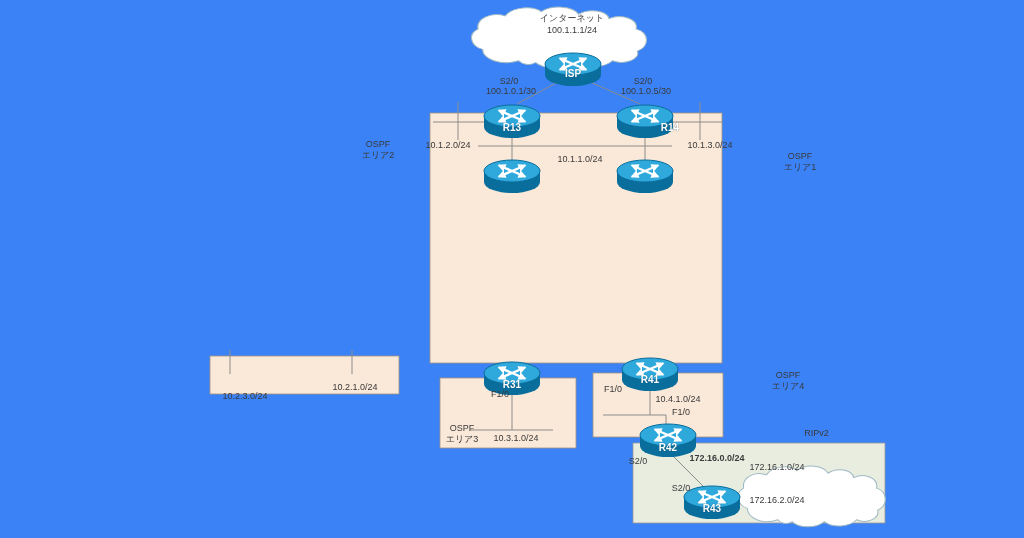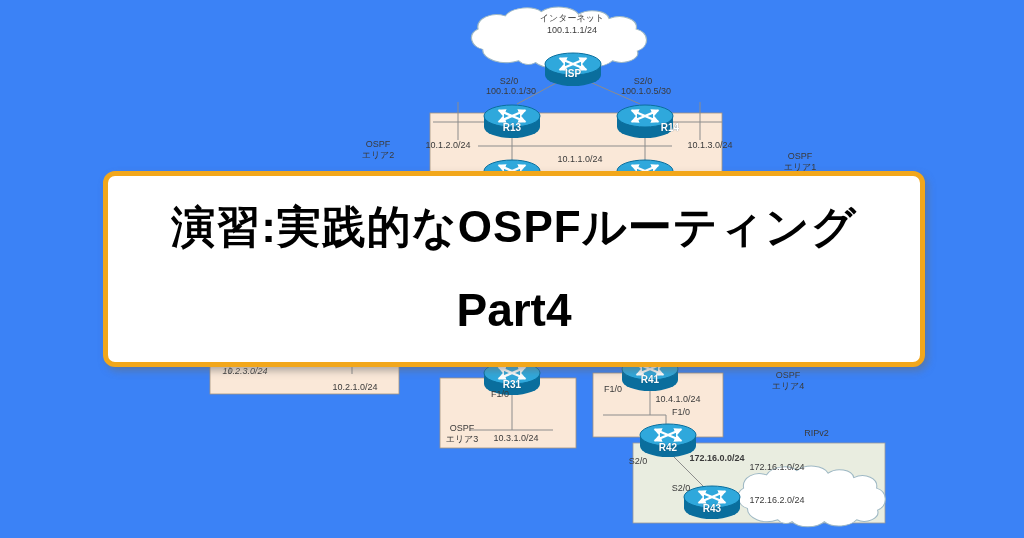--- a/index.html
+++ b/index.html
@@ -130,21 +130,21 @@
 
     <div class="lbl two" style="left:334px;top:139px;">
       <span>OSPF</span><br>
       <span>エリア2</span>
     </div>
     <div class="lbl two" style="left:756px;top:151px;">
       <span>OSPF</span><br>
       <span>エリア1</span>
     </div>
 
-    <div class="lbl" style="left:245px;top:366px;font-style:italic;">10.2.3.0/24</div>
+    <div class="lbl" style="left:245px;top:391px;">10.2.3.0/24</div>
     <div class="lbl" style="left:355px;top:382px;">10.2.1.0/24</div>
 
     <div class="lbl two" style="left:418px;top:423px;">
       <span>OSPF</span><br>
       <span>エリア3</span>
     </div>
     <div class="lbl two" style="left:744px;top:370px;">
       <span>OSPF</span><br>
       <span>エリア4</span>
     </div>
@@ -163,18 +163,14 @@
     <div class="rname" style="left:668px;top:443px;">R42</div>
     <div class="lbl" style="left:638px;top:456px;">S2/0</div>
     <div class="lbl" style="left:717px;top:453px;font-weight:bold;">172.16.0.0/24</div>
 
     <div class="lbl" style="left:681px;top:483px;">S2/0</div>
     <div class="rname" style="left:712px;top:504px;">R43</div>
     <div class="lbl" style="left:777px;top:462px;">172.16.1.0/24</div>
     <div class="lbl" style="left:777px;top:495px;">172.16.2.0/24</div>
   </div>
 
-  <div id="banner">
-    <div class="title">演習:実践的なOSPFルーティング</div>
-    <div class="subtitle">Part4</div>
-  </div>
 
 </div>
 
 </body></html>

